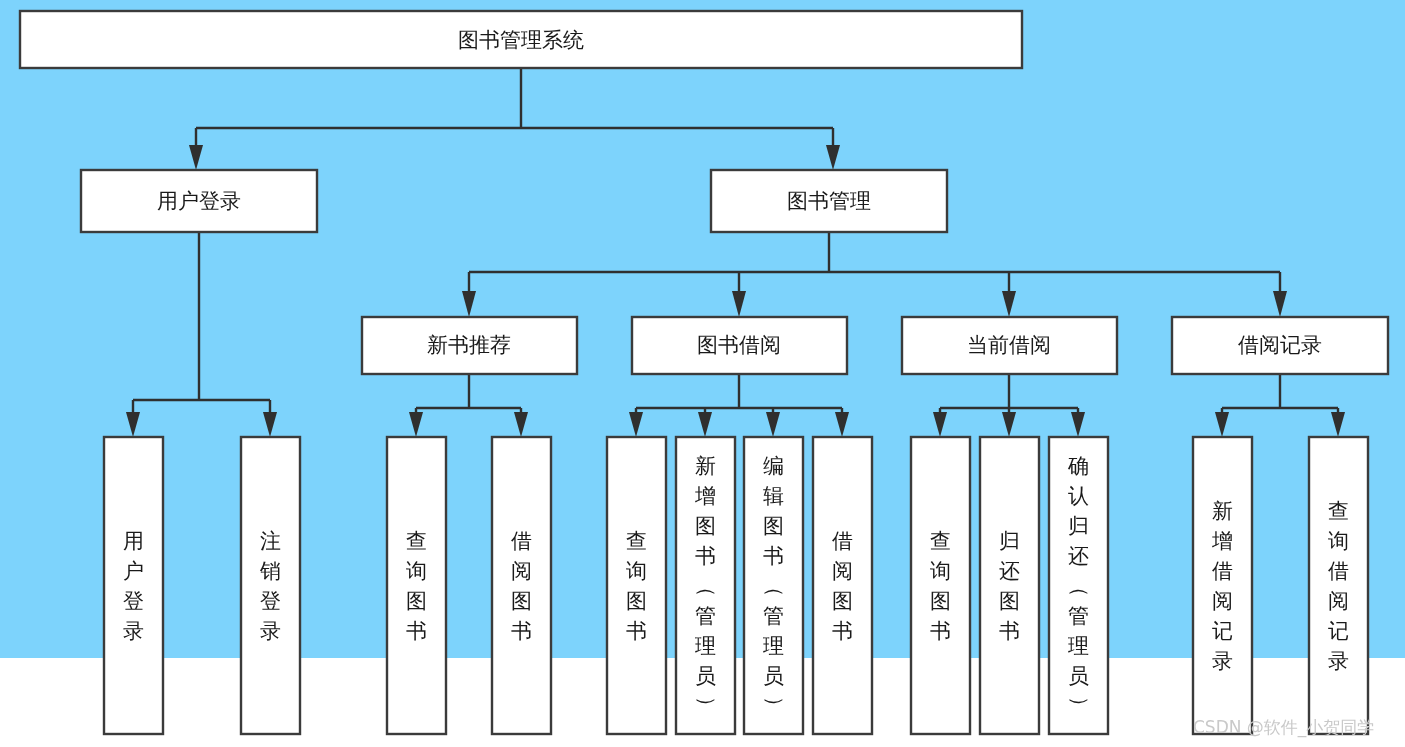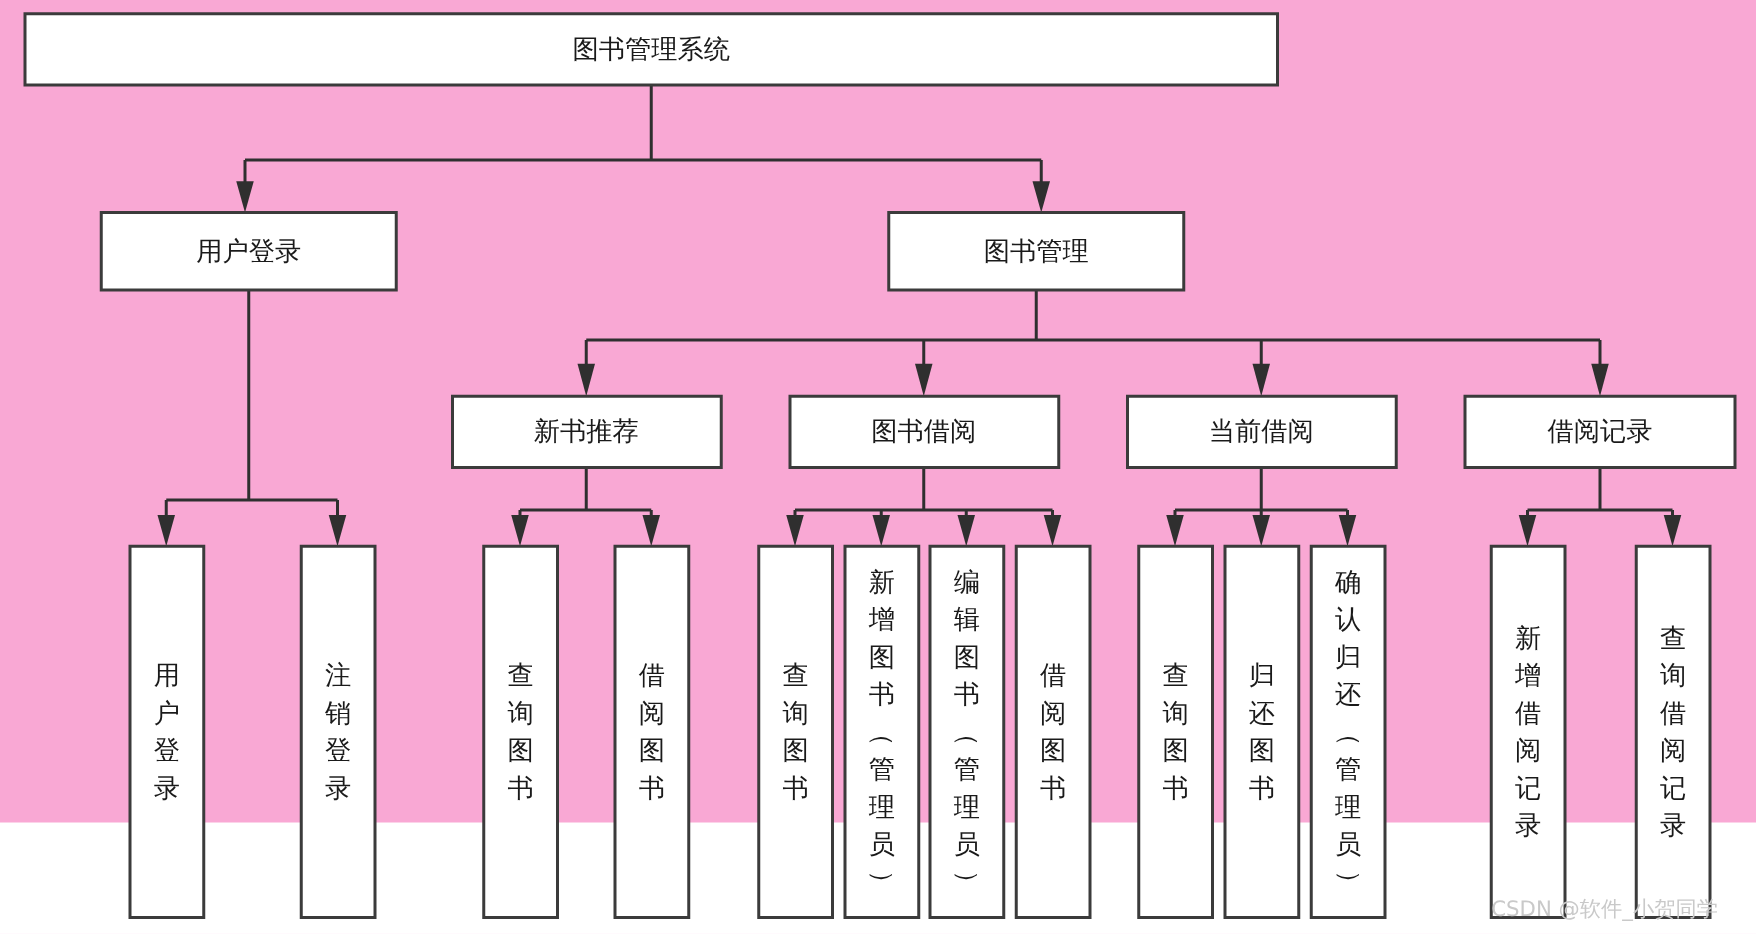--- a/index.html
+++ b/index.html
@@ -10,21 +10,21 @@
   body {
     width: 1405px;
     height: 747px;
     font-family: "DejaVu Sans", sans-serif;
     overflow: hidden;
   }
   #diagram-root {
     position: relative;
     width: 1405px;
     height: 658px;
-    background: #f9a8d4;
+    background: #7dd3fc;
   }
   svg.diagram-canvas {
     position: absolute;
     left: 0;
     top: 0;
     width: 1405px;
     height: 747px;
   }
   .node-box {
     fill: #ffffff;

